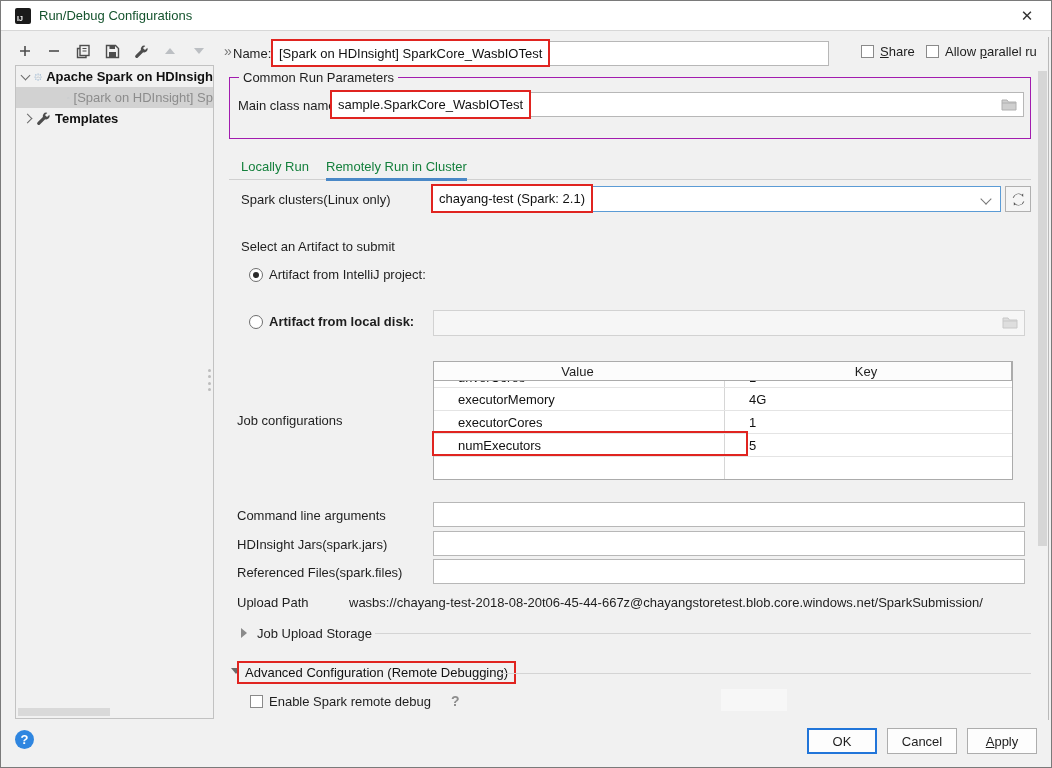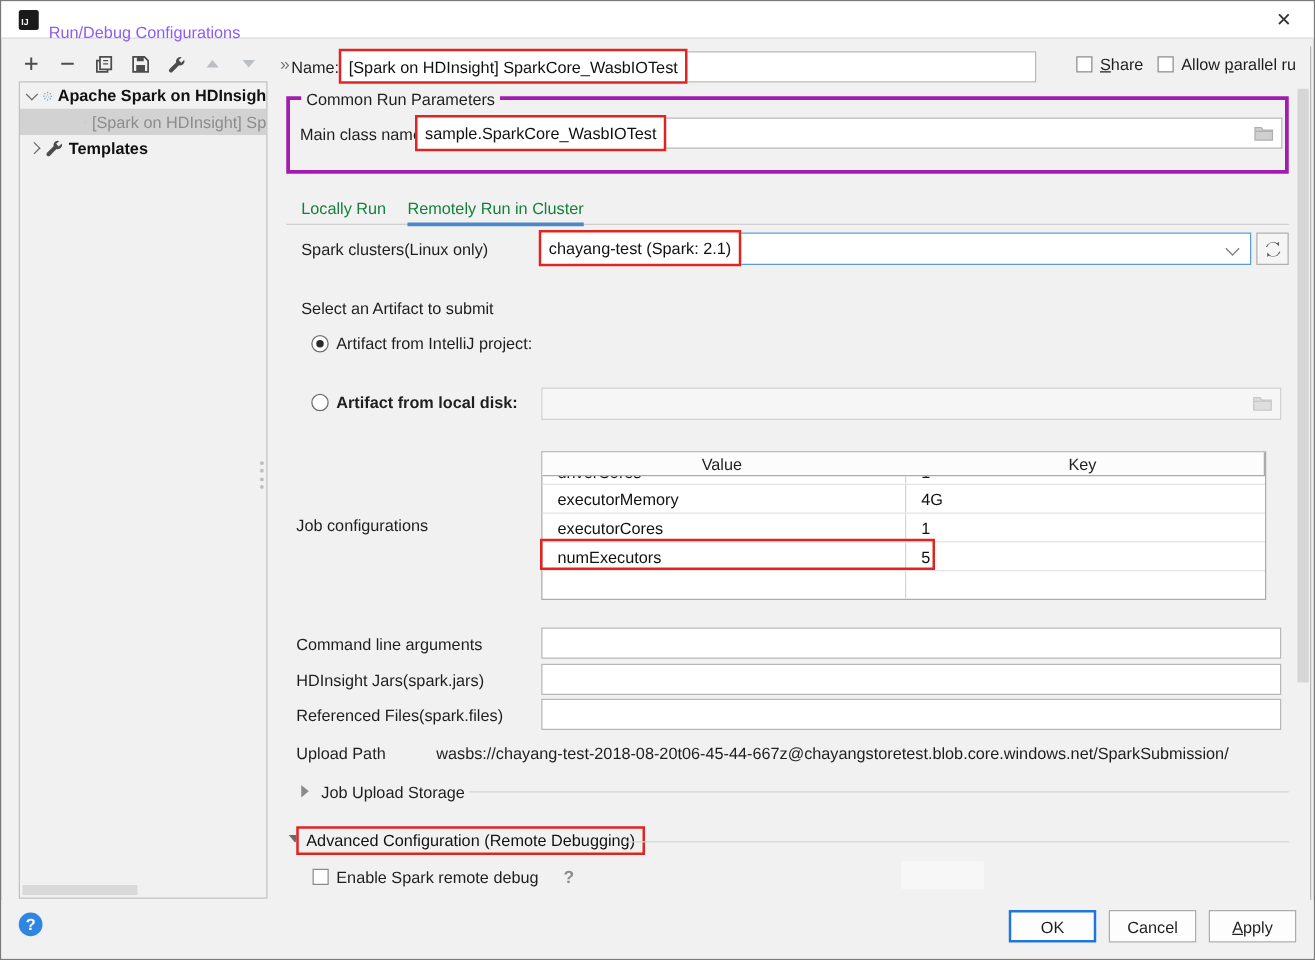--- a/index.html
+++ b/index.html
@@ -2,21 +2,21 @@
 <html><head>
 <meta charset="utf-8">
 <style>
   html,body{margin:0;padding:0;background:#888;}
   *{box-sizing:border-box;font-family:"Liberation Sans","DejaVu Sans",sans-serif;}
   .dialog{position:relative;width:1052px;height:768px;background:#f1f1f1;border:1px solid #7a7a7a;overflow:hidden;}
 
   
   .titlebar{position:absolute;left:0;top:0;width:100%;height:30px;background:#ffffff;border-bottom:1px solid #d7d7d7;}
   .app-logo{position:absolute;left:14px;top:7px;width:16px;height:16px;background:#1a1a1a;border-radius:2px;color:#fff;font-size:7px;font-weight:bold;display:flex;align-items:flex-end;justify-content:flex-start;padding:2px;}
-  .title-text{position:absolute;left:38px;top:7px;font-size:13px;color:#8b5cf6;margin-top:10px;}
+  .title-text{position:absolute;left:38px;top:7px;font-size:13px;color:#14532d;}
   .close-btn{position:absolute;right:12px;top:4px;width:24px;height:22px;display:flex;align-items:center;justify-content:center;font-size:15px;color:#333;cursor:pointer;}
 
   
   .toolbar{position:absolute;left:14px;top:38px;height:24px;display:flex;align-items:center;gap:9px;}
   .tb-btn{width:20px;height:20px;display:flex;align-items:center;justify-content:center;}
   .tb-btn svg{display:block;}
   .tb-more{font-size:14px;color:#777;}
 
   
   .tree-panel{position:absolute;left:14px;top:64px;width:199px;height:654px;background:#f1f1f1;border:1px solid #c2c2c2;overflow:hidden;}
@@ -40,39 +40,39 @@
   .red-frame{border:2px solid #e02420;background:#fff;display:flex;align-items:center;padding:0 6px;font-size:13px;color:#111;white-space:nowrap;}
   .red-outline{position:absolute;border:2px solid #e02420;pointer-events:none;}
 
   .name-row-label{position:absolute;left:4px;top:9px;}
   .name-field{position:absolute;left:44px;top:4px;width:556px;height:25px;}
   .name-red{position:absolute;left:42px;top:2px;height:28px;}
   .cbx{width:13px;height:13px;background:#fff;border:1px solid #8a8a8a;display:inline-block;flex:none;}
   .chk-row{position:absolute;display:flex;align-items:center;gap:6px;font-size:13px;color:#1e1e1e;}
   .u{text-decoration:underline;}
 
-  .groupbox{position:absolute;left:0px;top:40px;width:802px;height:62px;border:3px solid #a21caf;}
+  .groupbox{position:absolute;left:0px;top:40px;width:802px;height:62px;border:1px solid #a21caf;}
   .groupbox .legend{position:absolute;left:9px;top:-8px;background:#f1f1f1;padding:0 4px;font-size:13px;color:#1e1e1e;}
 
   .combo-chevron{width:8px;height:8px;border-right:1.5px solid #777;border-bottom:1.5px solid #777;transform:rotate(45deg);position:absolute;right:10px;top:8px;}
   .folder-ico{position:absolute;right:6px;top:5px;}
 
   
   .tabs{position:absolute;left:0;top:116px;width:802px;height:27px;border-bottom:1px solid #d0d0d0;}
   .tab{position:absolute;top:0;height:26px;font-size:13px;color:#15803d;display:flex;align-items:center;cursor:pointer;}
   .tab-underline{position:absolute;height:3px;background:#4a88c7;bottom:-2px;left:0;width:100%;}
 
   
   .jobtable{position:absolute;left:204px;top:324px;width:580px;background:#fff;border:1px solid #ababab;}
   .jt-header{display:flex;height:19px;background:#fcfcfc;border-bottom:1px solid #ababab;font-size:13px;color:#1e1e1e;}
   .jt-header .hcell{display:flex;align-items:center;justify-content:center;}
   .jt-key{width:291px;border-right:1px solid #ababab;}
   .jt-val{flex:1;}
   .jt-row{display:flex;height:23px;border-bottom:1px solid #e4e4e4;font-size:13px;color:#111;}
-  .jt-row .cell{display:flex;align-items:center;padding:0 12px;overflow:hidden;}
+  .jt-row .cell{display:flex;align-items:center;padding:0 24px;overflow:hidden;}
   .jt-row .ckey{width:291px;border-right:1px solid #d6d6d6;}
   .jt-row .cval{flex:1;}
   .jt-row.clip{height:7px;border-bottom:1px solid #e4e4e4;}
   .jt-row.clip .cell{align-items:flex-start;}
   .jt-row.clip .cell span{transform:translateY(-11px);display:block;}
   .jt-row.empty{height:22px;border-bottom:none;}
 
   
   .tri-right{width:0;height:0;border-top:5px solid transparent;border-bottom:5px solid transparent;border-left:6px solid #8a8a8a;display:inline-block;}
   .tri-down{width:0;height:0;border-left:5px solid transparent;border-right:5px solid transparent;border-top:6px solid #6a6a6a;display:inline-block;}

